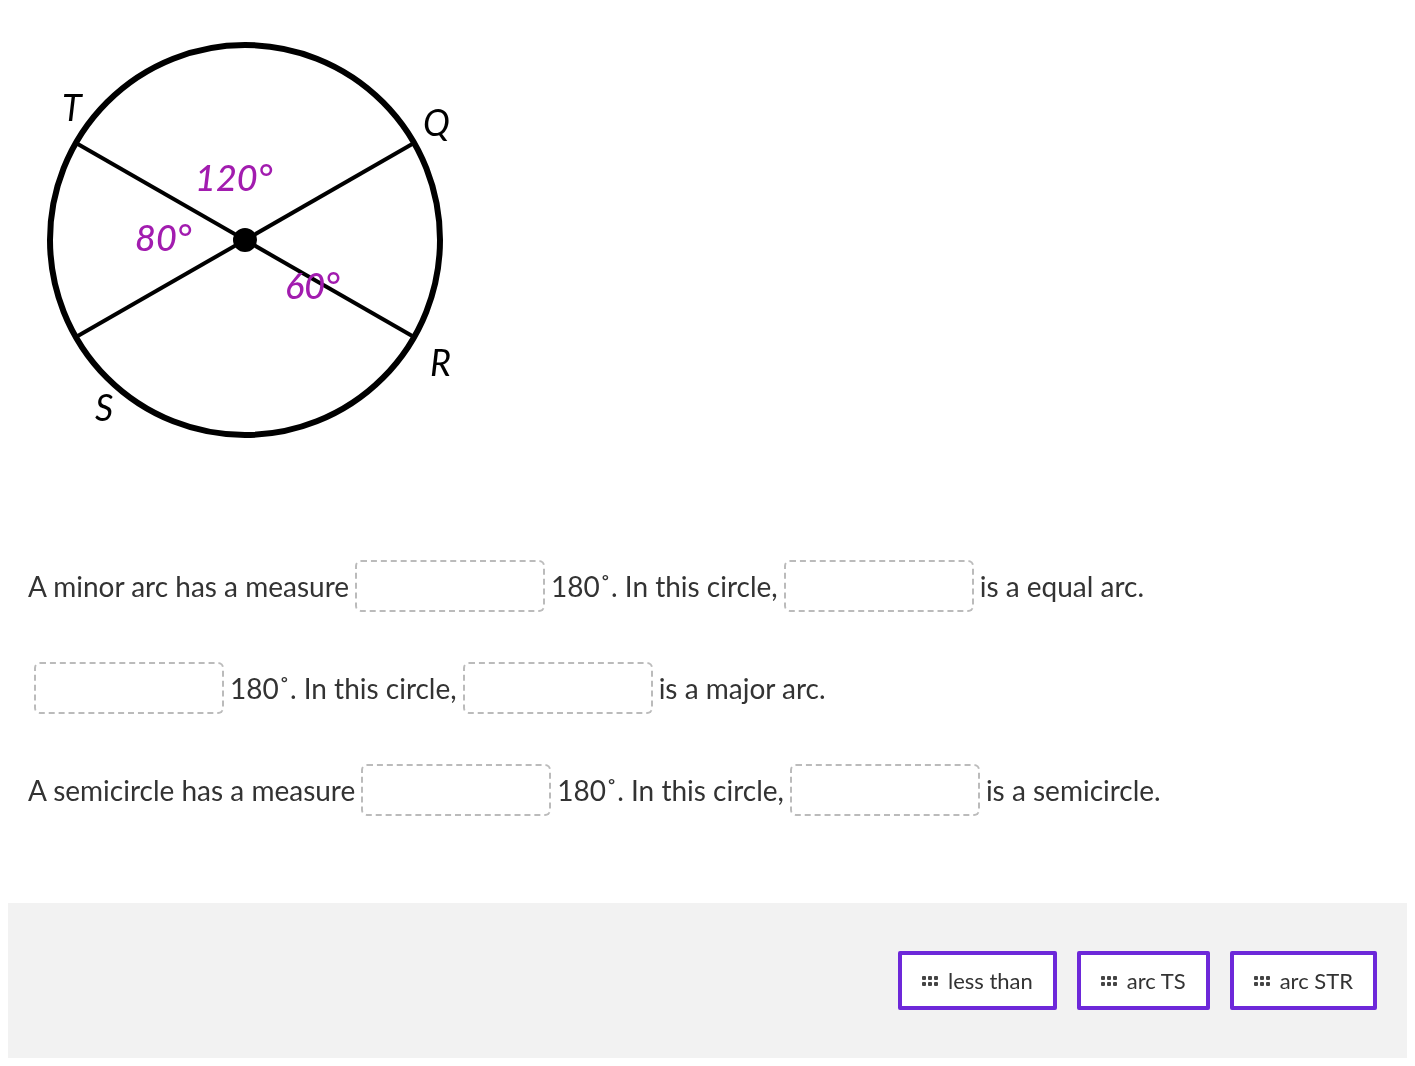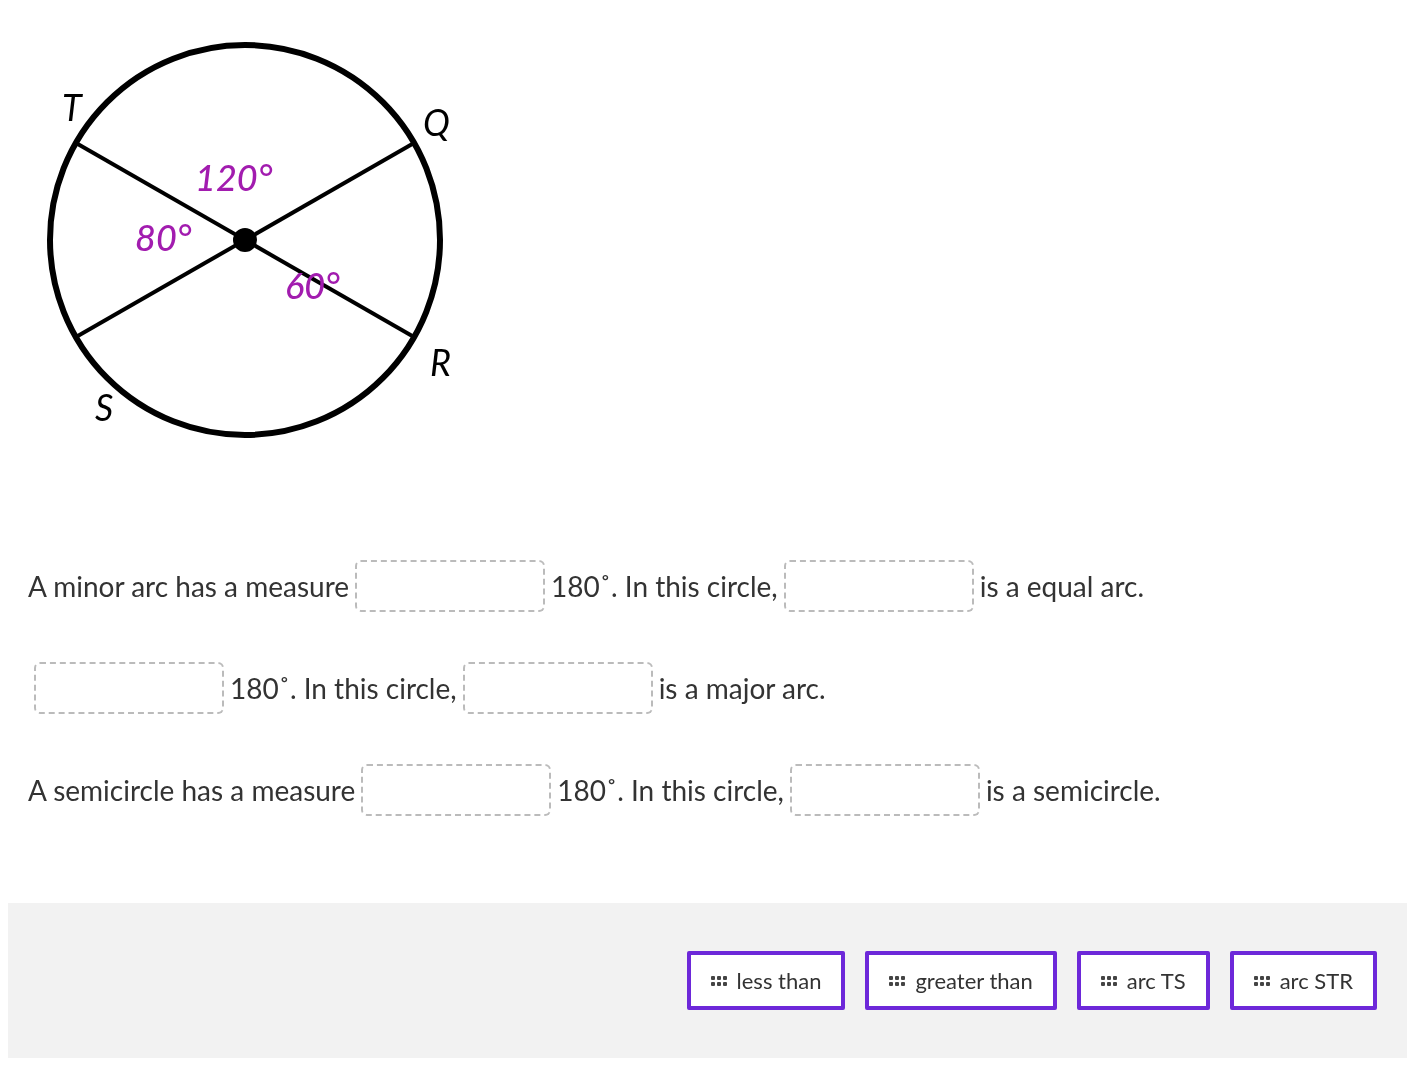--- a/index.html
+++ b/index.html
@@ -155,31 +155,20 @@
   </div>
   <div class="tile">
     <span class="grip">
         <span></span>
         <span></span>
         <span></span>
         <span></span>
         <span></span>
         <span></span>
       </span>
-    <span>greater than</span>
-  </div>
-  <div class="tile">
-    <span class="grip">
-        <span></span>
-        <span></span>
-        <span></span>
-        <span></span>
-        <span></span>
-        <span></span>
-      </span>
     <span>arc TS</span>
   </div>
   <div class="tile">
     <span class="grip">
         <span></span>
         <span></span>
         <span></span>
         <span></span>
         <span></span>
         <span></span>

